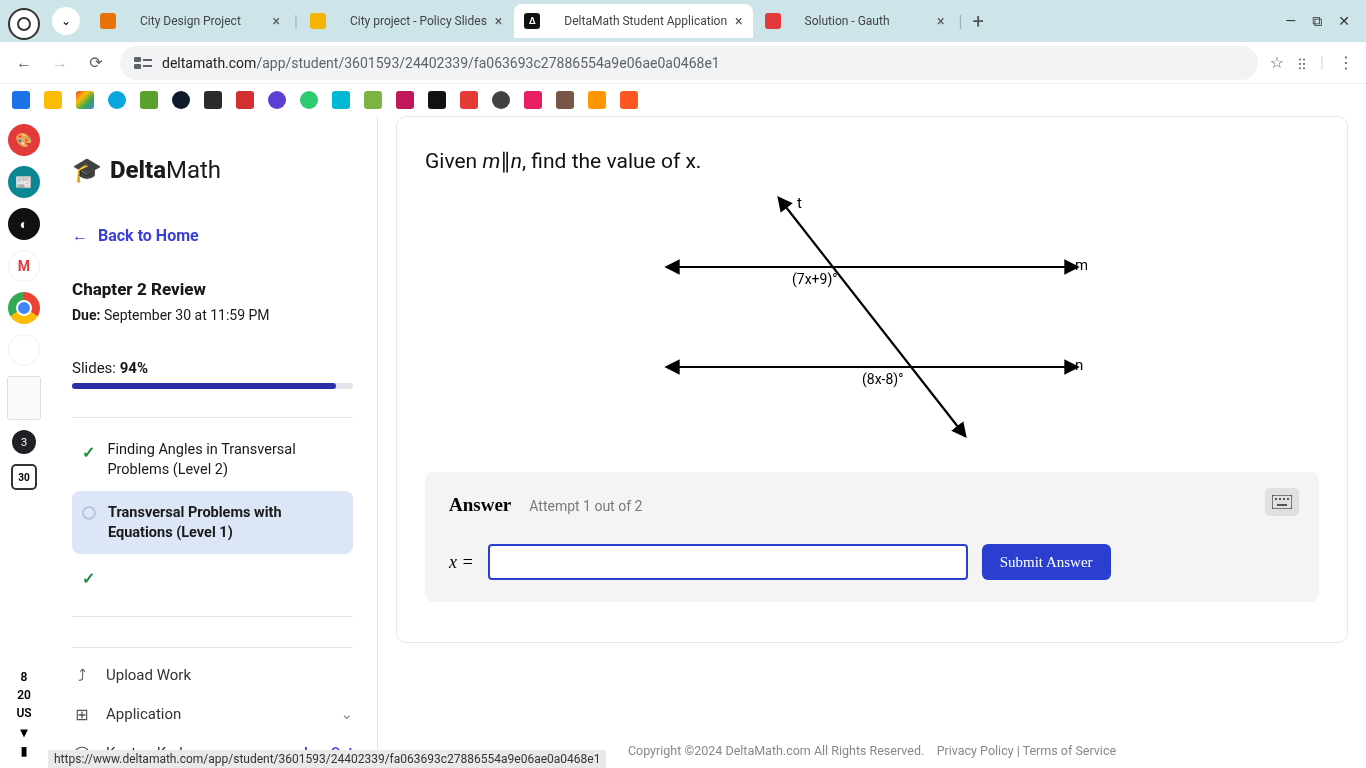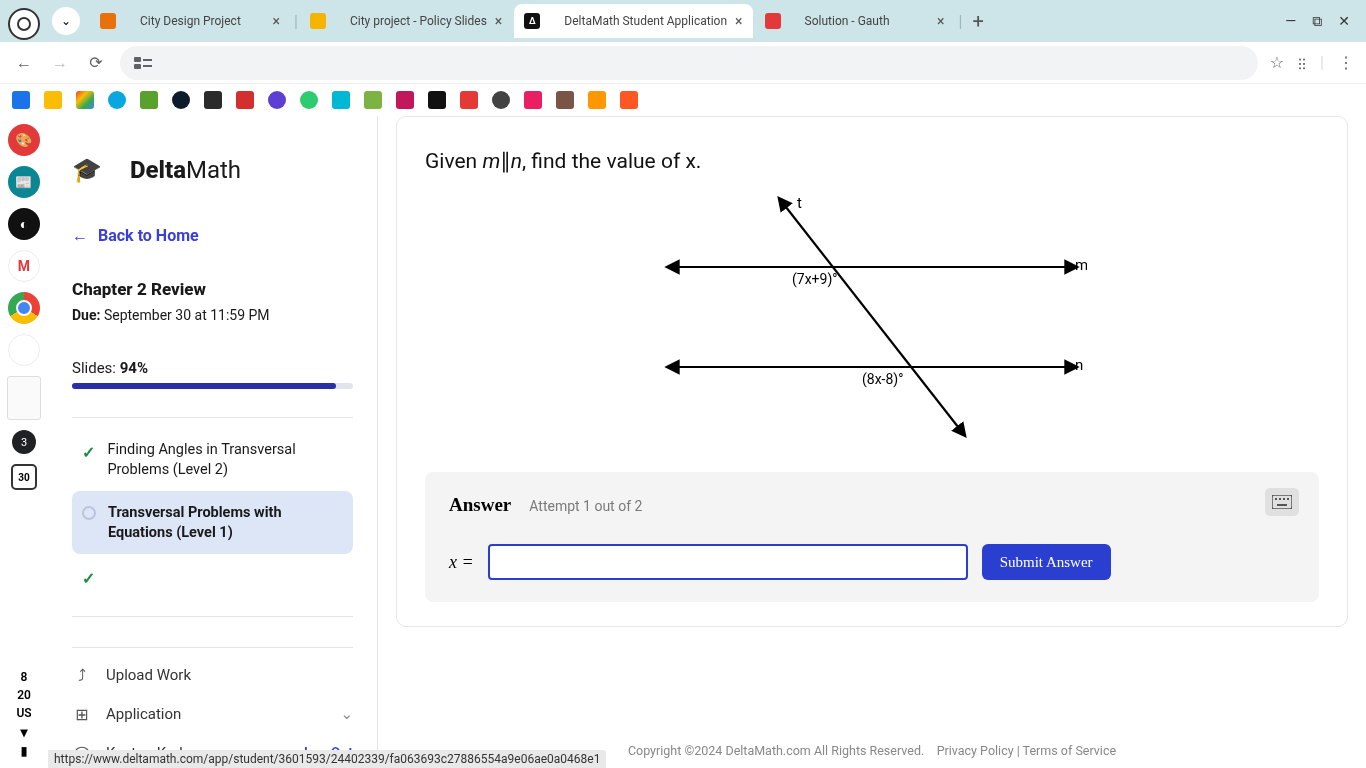--- a/index.html
+++ b/index.html
@@ -35,21 +35,21 @@
 .dock-thumb { width: 34px; height: 44px; border: 1px solid #ddd; border-radius: 3px; background: #fafafa; }
 .dock-badge { width: 24px; height: 24px; border-radius: 12px; background: #202124; color: #fff; font-size: 11px; display: flex; align-items: center; justify-content: center; }
 .dock-cal { width: 26px; height: 26px; border: 2px solid #333; border-radius: 5px; display:flex; align-items:center; justify-content:center; font-size:10px; font-weight:bold;}
 .dock-bottom { margin-top: auto; display: flex; flex-direction: column; align-items: center; gap: 4px; padding-bottom: 10px; font-size: 12px; font-weight:600;}
 
 
 .app-area { position: absolute; left: 48px; top: 116px; right: 0; bottom: 0; display: flex; background: #fff; }
 .sidebar { width: 330px; border-right: 1px solid #e5e5e5; padding: 40px 24px 0 24px; display: flex; flex-direction: column; color:#1a1a1a;}
 .logo-row { display: flex; align-items: center; gap: 8px; margin-bottom: 42px; }
 .logo-row .cap { font-size: 24px; }
-.logo-text { font-size: 24px; margin-left: 20px; }
+.logo-text { font-size: 24px; }
 .logo-text b { font-weight: 800; }
 .back-home { display: flex; align-items: center; gap: 10px; color: #3a3fd9; font-weight: 700; font-size: 16px; margin-bottom: 34px; cursor: pointer;}
 .chapter-title { font-weight: 800; font-size: 17px; margin-bottom: 8px; }
 .due-line { font-size: 14px; margin-bottom: 36px; }
 .grade-line { font-size: 15px; margin-bottom: 6px; }
 .grade-line b { font-weight: 700; }
 .progress-outer { width: 100%; height: 6px; background: #e3e3ea; border-radius: 3px; margin-bottom: 28px; }
 .progress-inner { height: 100%; background: #2a2fa8; border-radius: 3px; }
 .sep-line { border-top: 1px solid #e5e5e5; margin-bottom: 10px; }
 .topic-item { display: flex; align-items: flex-start; gap: 12px; padding: 12px 10px; border-radius: 8px; font-size: 14.5px; line-height: 1.35; cursor: pointer;}
@@ -57,21 +57,21 @@
 .topic-check { color: #1a8f3a; font-size: 16px; margin-top: 2px; font-weight: bold;}
 .topic-radio { width: 14px; height: 14px; border: 2px solid #b9c4e0; border-radius: 50%; margin-top: 3px; flex-shrink:0;}
 .side-bottom { margin-top: 20px; border-top: 1px solid #e5e5e5; padding-top: 18px; display: flex; flex-direction: column; gap: 20px; font-size: 15px; color: #333;}
 .sb-row { display: flex; align-items: center; gap: 14px; cursor: pointer;}
 .sb-icon { width: 20px; text-align: center; color: #555; font-size: 16px;}
 .user-row { display: flex; align-items: center; justify-content: space-between; }
 .logout { color: #3a3fd9; font-weight: 600; font-size: 14px;}
 
 
 .content { flex: 1; padding: 0 18px; overflow: hidden; position: relative;}
-.problem-card { background: #fff; border: 1px solid #e7e7e7; border-radius: 10px; margin-top: 0; padding: 32px 28px 24px 28px; }
+.problem-card { background: #fff; border: 1px solid #e7e7e7; border-radius: 10px; margin-top: 0; padding: 32px 28px 40px 28px; }
 .question-text { font-family: Georgia, 'Times New Roman', serif; font-size: 21px; color: #111; margin-bottom: 18px;}
 .question-text .mi { font-style: italic; }
 .diagram-wrap { display:flex; justify-content:center; margin-bottom: 30px; }
 .diagram-svg { width: 430px; height: 250px; }
 
 .answer-box { background: #f4f4f4; border-radius: 8px; padding: 22px 24px; position: relative; }
 .answer-header { display: flex; align-items: baseline; gap: 18px; margin-bottom: 28px;}
 .answer-title { font-family: Georgia, serif; font-weight: 700; font-size: 19px; }
 .attempt-text { color: #7a7a7a; font-size: 14px; }
 .keyboard-btn { position: absolute; right: 20px; top: 16px; width: 34px; height: 28px; background: #e0e0e0; border-radius: 5px; display:flex; align-items:center; justify-content:center; cursor: pointer;}
@@ -128,20 +128,23 @@
   <span class="nav-btn" style="opacity:.4">→</span>
   <span class="nav-btn">⟳</span>
   <div class="addr-bar">
     <span class="addr-icon">
       <svg width="18" height="12" viewBox="0 0 18 12">
           <rect x="0" y="0" width="7" height="5" rx="1" fill="#5f6368"></rect>
           <rect x="0" y="7" width="7" height="5" rx="1" fill="#5f6368"></rect>
           <rect x="9" y="2" width="9" height="2" fill="#5f6368"></rect>
           <rect x="9" y="8" width="9" height="2" fill="#5f6368"></rect>
         </svg>
+    </span>
+    <span class="addr-text">
+      <span class="domain">deltamath.com</span><span class="path">/app/student/3601593/24402339/fa063693c27886554a9e06ae0a0468e1</span>
     </span>
   </div>
   <div class="addr-right">
     <span>☆</span>
     <span style="font-size:15px">⁝⁝</span>
     <span style="color:#ddd">|</span>
     <span>⋮</span>
   </div>
 </div>
 

